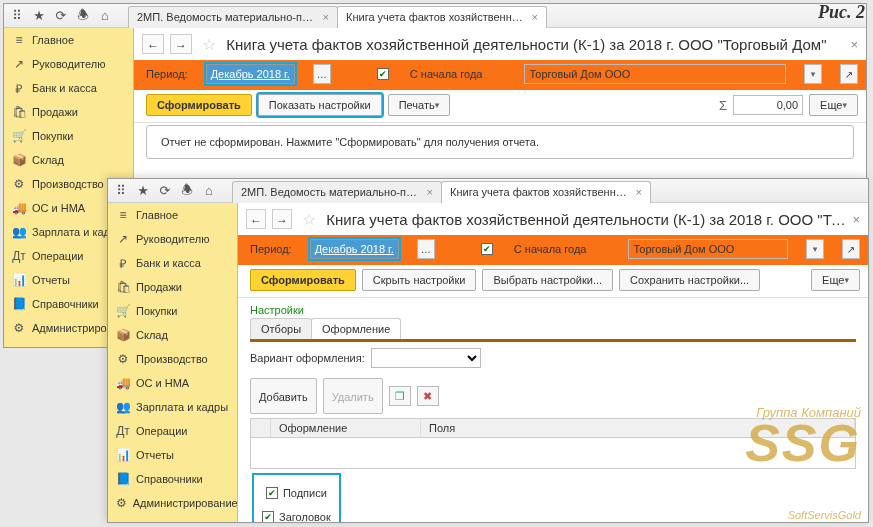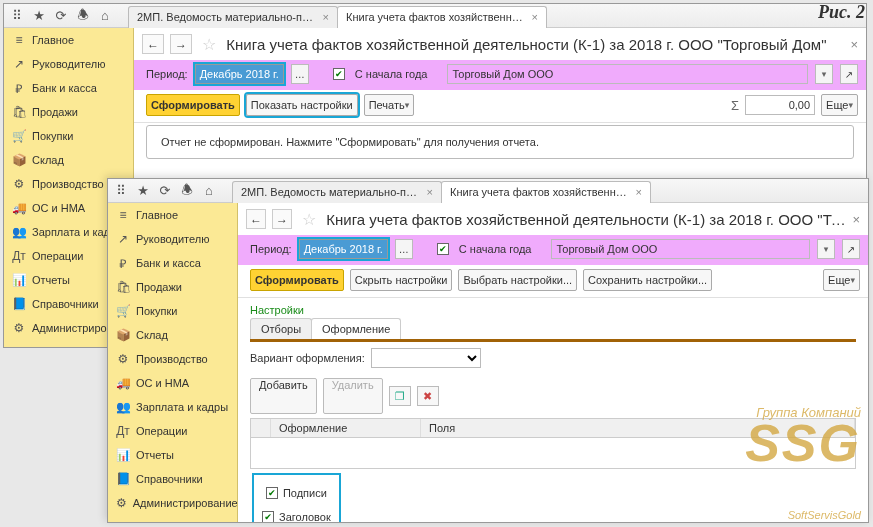--- a/index.html
+++ b/index.html
@@ -24,47 +24,47 @@
     .sidebar-item { height: 24px; display: flex; align-items: center; padding: 0 8px; gap: 6px; cursor: pointer; white-space: nowrap; }
     .side-icon { width: 14px; font-size: 12px; color: #555; text-align:center;}
     
     .content { flex: 1; background: #fff; overflow: hidden; padding: 0; display:flex; flex-direction:column;}
     .content-header { display: flex; align-items: center; padding: 6px 8px; gap: 6px; }
     .arrow-btn { width: 22px; height: 20px; border: 1px solid #ccc; background:#fafafa; display:flex; align-items:center; justify-content:center; cursor:pointer; font-size:12px;}
     .star-icon { font-size: 16px; color: #ccc; margin: 0 4px; }
     .page-title { font-size: 15px; font-weight: normal; white-space:nowrap; overflow:hidden; text-overflow:ellipsis; }
     .close-right { margin-left:auto; font-size:13px; color:#888; cursor:pointer;}
     
-    .period-row { display: flex; align-items: center; padding: 4px 8px 6px 12px; gap: 7px; background:#f0abfc;}
+    .period-row { display: flex; align-items: center; padding: 4px 8px 6px 12px; gap: 18px; background:#f97316;}
     .label { font-size: 11px; }
-    .period-input { height: 20px; border: 1px solid #999; background: #fff; padding: 0 4px; font-size: 11px; display:flex; align-items:center;}
+    .period-input { height: 20px; border: 1px solid #999; background: #fff; padding: 0 4px; font-size: 11px; display:flex; align-items:center;text-decoration:underline;}
     .period-input.hl { outline: 2px solid #19a6d6; background: #4a9bd4; color:#fff;}
     .small-btn { width: 18px; height: 20px; border: 1px solid #bbb; background:#f5f5f5; display:flex; align-items:center; justify-content:center; cursor:pointer; font-size:10px;}
     .checkbox { width: 12px; height: 12px; border: 1px solid #666; display:inline-flex; align-items:center; justify-content:center; font-size:9px; color:#007700; margin-right:3px; background:#fff;}
     .checkbox.checked::after { content:"✔"; }
     .org-field { height: 20px; border: 1px solid #bbb; padding: 0 4px; font-size:11px; flex:1; display:flex; align-items:center; min-width:100px;}
     
     .action-row { display: flex; align-items: center; padding: 4px 8px 6px 12px; gap: 6px; border-bottom:1px solid #e0e0e0;}
-    .btn { height: 22px; padding: 0 4px; border: 1px solid #aaa; background: #f7f7f7; font-size: 11px; display:flex; align-items:center; cursor:pointer; border-radius:2px;}
+    .btn { height: 22px; padding: 0 10px; border: 1px solid #aaa; background: #f7f7f7; font-size: 11px; display:flex; align-items:center; cursor:pointer; border-radius:2px;}
     .btn.primary { background: #ffd233; border-color: #c9a400; font-weight:bold;}
     .btn.hl-border { outline: 2px solid #19a6d6; }
     .sigma { margin-left:auto; font-size:13px; color:#666;}
     .num-field { width:70px; height:20px; border:1px solid #bbb; text-align:right; padding:0 4px; font-size:11px; display:flex; align-items:center; justify-content:flex-end;}
     
     .info-box { margin: 2px 12px; border: 1px solid #bbb; border-radius:3px; padding: 10px 14px; font-size: 11px; color: #333; background:#fff;}
     
     .settings-panel { padding: 0 12px; }
     .settings-title { color: #1a8c1a; font-size: 11px; margin: 6px 0 2px; }
     .subtabs { display:flex; border-bottom:3px solid #a16207; }
     .subtab { padding: 4px 10px; border:1px solid #ccc; border-bottom:none; background:#fff; font-size:11px; cursor:pointer; margin-right:-1px; border-radius:3px 3px 0 0;}
     .subtab.inactive { background:#f0f0f0; }
     .variant-row { display:flex; align-items:center; padding:6px 0; gap:6px;}
     .variant-select { width:110px; height:20px; border:1px solid #bbb; background:#fff;}
     .tb-row { display:flex; gap:6px; padding:4px 0; align-items:center;}
-    .tb-btn { height:36px; padding:0 8px; border:1px solid #bbb; background:#f7f7f7; font-size:11px; cursor:pointer; border-radius:2px;}
+    .tb-btn { height:36px; padding:12px 8px; border:1px solid #bbb; background:#f7f7f7; font-size:11px; cursor:pointer; border-radius:2px;}
     .tb-btn.disabled { color:#aaa; }
     .tb-icon-btn { width:22px; height:20px; border:1px solid #bbb; background:#f7f7f7; display:flex; align-items:center; justify-content:center; cursor:pointer; font-size:11px;}
     .grid { border:1px solid #ccc; background:#f8f9fa;}
     .grid-header { display:flex; background:#f0f0f0; border-bottom:1px solid #ccc; }
     .grid-col { padding:3px 8px; font-size:11px; border-right:1px solid #ddd;}
     .col1{width:20px;} .col2{width:150px;} .col3{width:140px;} .col4{flex:1;}
     .grid-body { height: 30px; background:#fff;}
     
     .footer-checks { padding:12px 8px; display:flex; align-items:center; gap:12px; outline:2px solid #19a6d6; margin:6px 4px 14px; width:fit-content;flex-direction:column;}
     .chk-group { display:flex; align-items:center; gap:2px; font-size:11px;}

